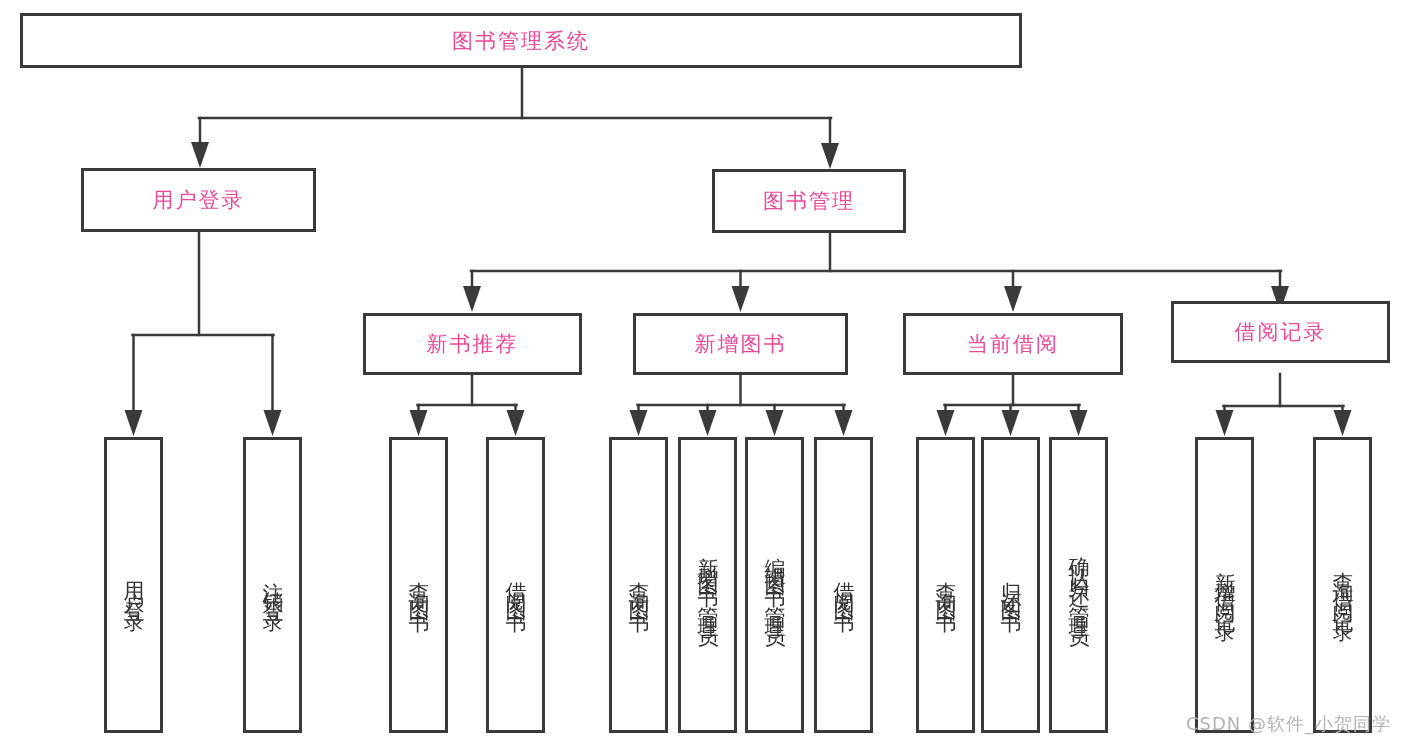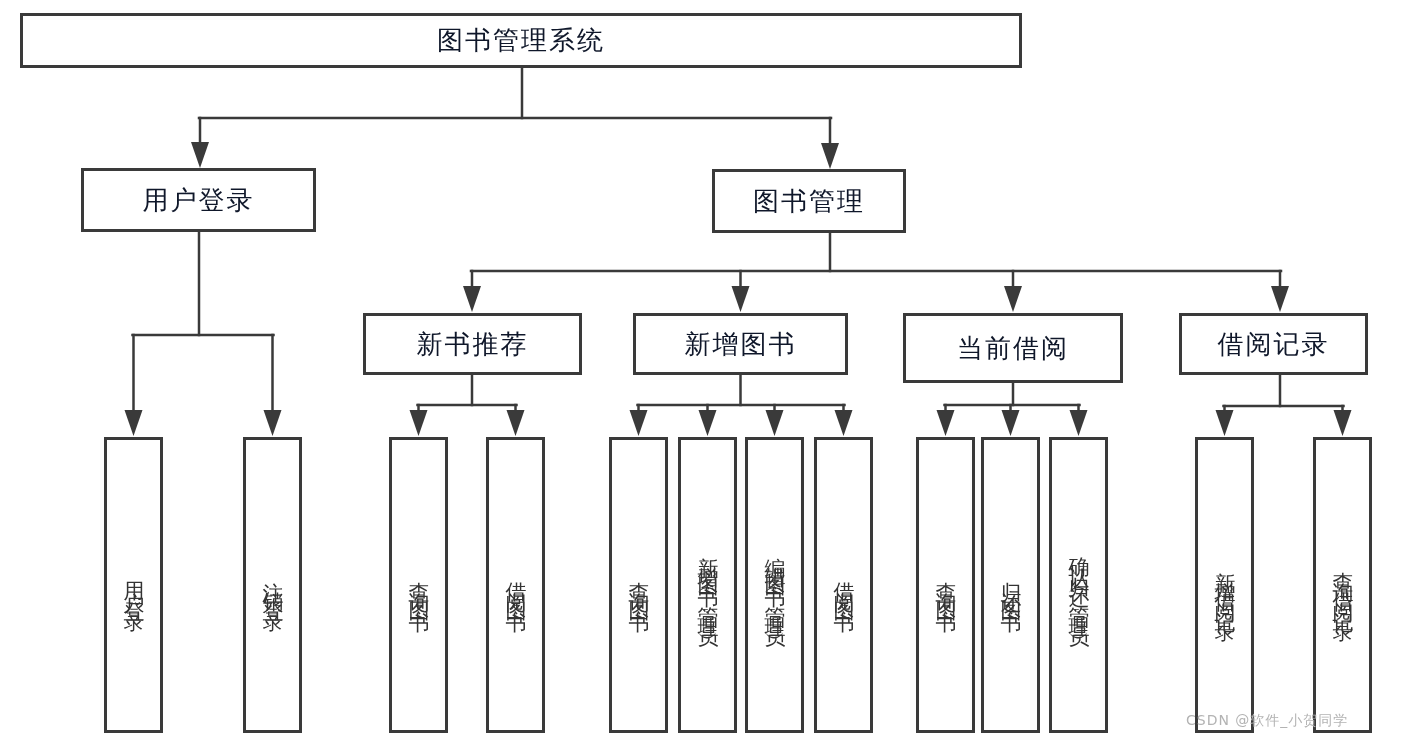--- a/index.html
+++ b/index.html
@@ -24,22 +24,22 @@
     position: absolute;
     box-sizing: border-box;
     border: 3px solid #3a3a3a;
     background: #ffffff;
     display: flex;
     align-items: center;
     justify-content: center;
     z-index: 2;
   }
   .hlabel {
-    color: #0f172a;
-    font-size: 26px;
+    color: #ec4899;
+    font-size: 21px;
     letter-spacing: 2px;
     white-space: nowrap;
   }
   .vlabel {
     writing-mode: vertical-rl;
     text-orientation: mixed;
     color: #333333;
     font-size: 21px;
     line-height: 1;
     letter-spacing: 10px;
@@ -47,22 +47,22 @@
   }
 
   
   .n-root           { left: 20px;  top: 13px;  width: 1002px; height: 55px; }
   
   .n-user-login     { left: 81px;  top: 168px; width: 235px; height: 64px; }
   .n-book-mgmt      { left: 712px; top: 169px; width: 194px; height: 64px; }
   
   .n-new-books      { left: 363px;  top: 313px; width: 219px; height: 62px; }
   .n-book-borrow    { left: 633px;  top: 313px; width: 215px; height: 62px; }
-  .n-current-borrow { left: 903px;  top: 313px; width: 220px; height: 70px; }
-  .n-borrow-records { left: 1171px; top: 313px; width: 189px; height: 62px; margin-left: 8px; }
+  .n-current-borrow { left: 903px;  top: 313px; width: 220px; height: 62px; }
+  .n-borrow-records { left: 1171px; top: 301px; width: 219px; height: 62px; }
   
   .leaf { top: 437px; width: 59px; height: 296px; }
   .l-login      { left: 104px; }
   .l-logout     { left: 243px; }
   .l-nb-query   { left: 389px; }
   .l-nb-borrow  { left: 486px; }
   .l-bb-query   { left: 609px; }
   .l-bb-add     { left: 678px; }
   .l-bb-edit    { left: 745px; }
   .l-bb-borrow  { left: 814px; }
@@ -71,21 +71,21 @@
   .l-cb-confirm { left: 1049px; }
   .l-br-add     { left: 1195px; }
   .l-br-query   { left: 1313px; }
 
   .watermark {
     position: absolute;
     left: 1186px;
     top: 712px;
     z-index: 3;
     color: #b3b3b3;
-    font-size: 14px;
+    font-size: 18px;
     letter-spacing: 1px;
     white-space: nowrap;
   }
 </style>
 </head>
 <body>
 
 <div id="stage">
 
   <svg id="connectors" viewBox="0 0 1405 747" xmlns="http://www.w3.org/2000/svg">

